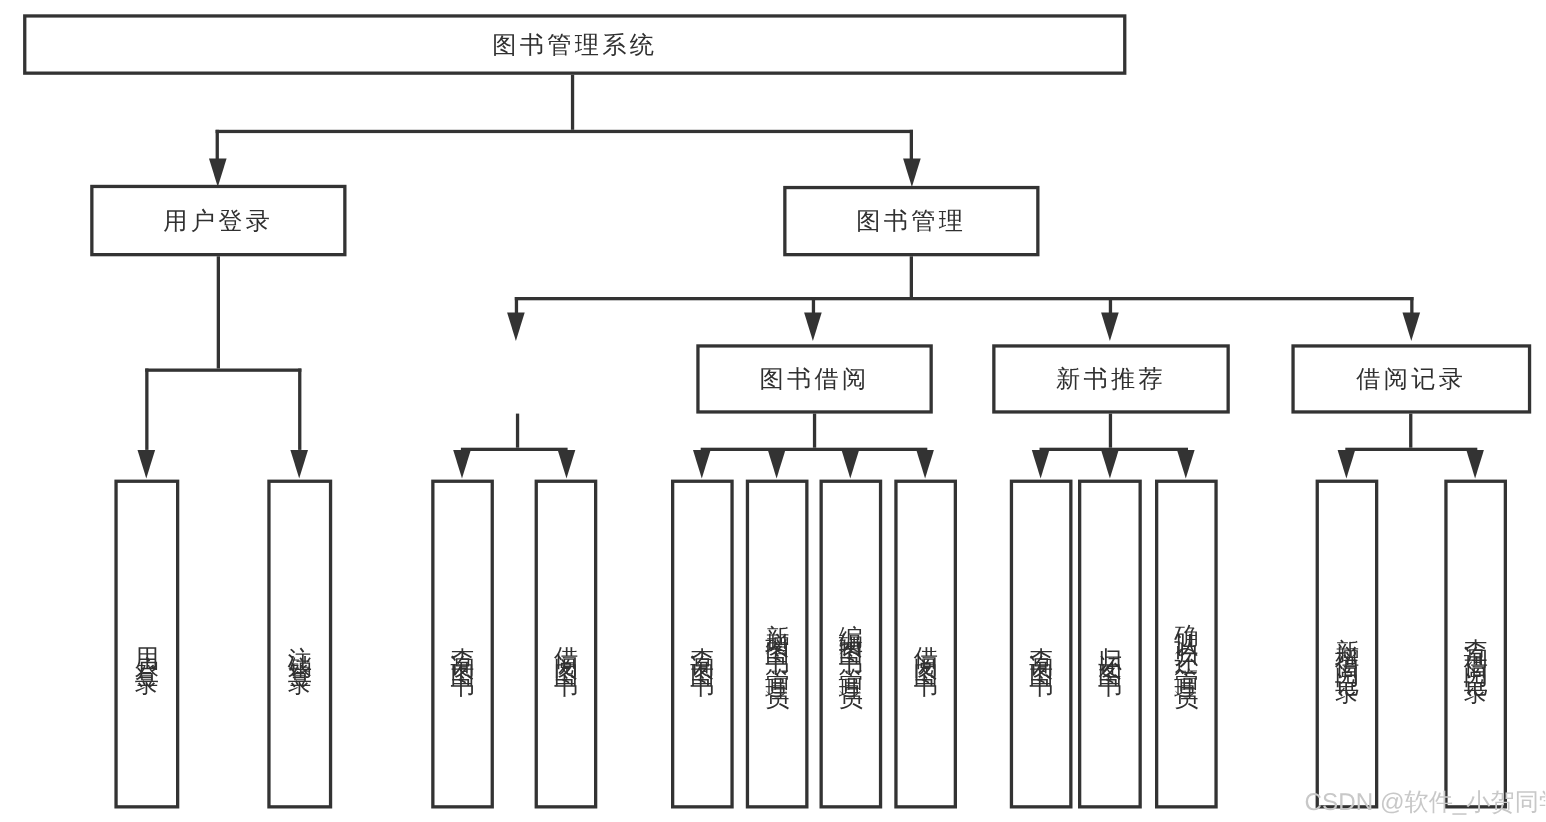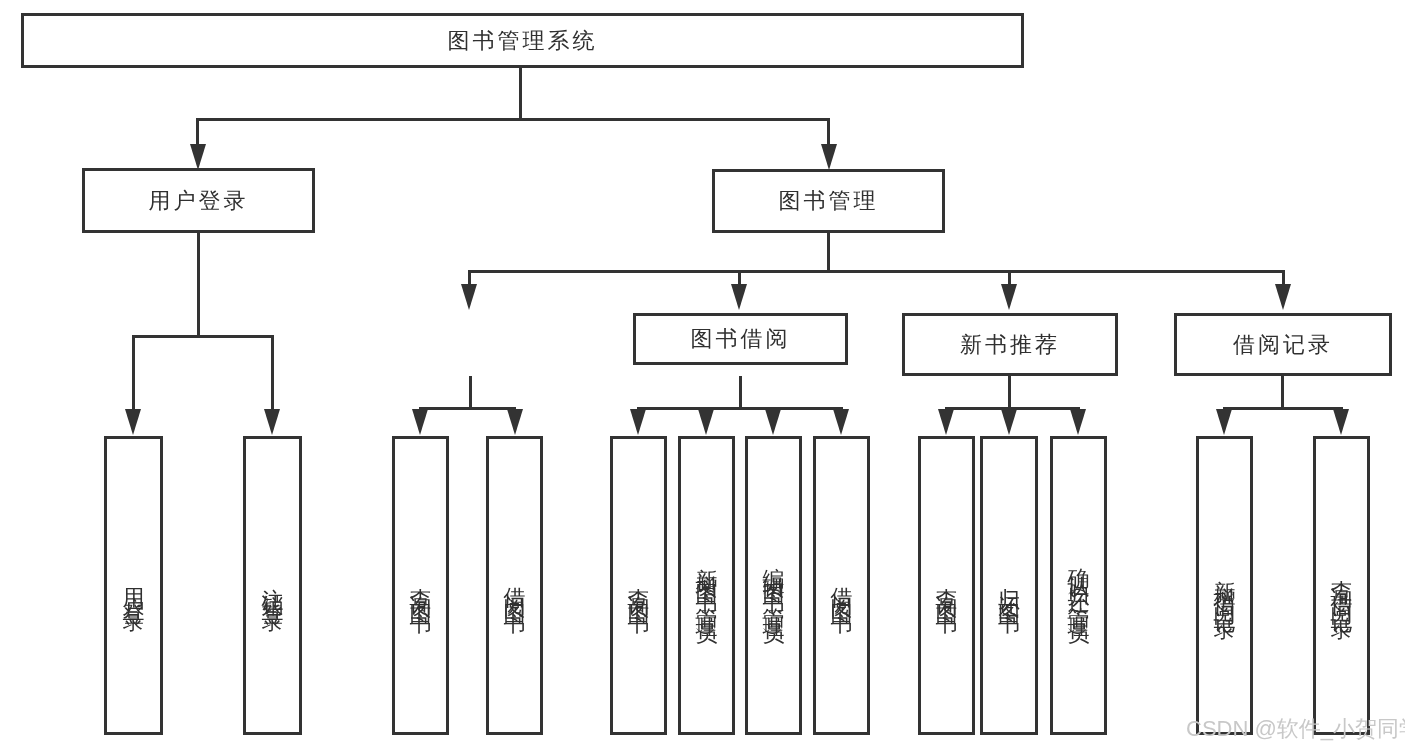--- a/index.html
+++ b/index.html
@@ -56,21 +56,21 @@
     <span>图书管理系统</span>
   </div>
 
   <div class="b bh" style="left:82px;top:168px;width:233px;height:65px">
     <span>用户登录</span>
   </div>
   <div class="b bh" style="left:712px;top:169px;width:233px;height:64px">
     <span>图书管理</span>
   </div>
 
-  <div class="b bh" style="left:633px;top:313px;width:215px;height:52px">
+  <div class="b bh" style="left:633px;top:313px;width:215px;height:63px">
     <span>图书借阅</span>
   </div>
   <div class="b bh" style="left:902px;top:313px;width:216px;height:63px">
     <span>新书推荐</span>
   </div>
   <div class="b bh" style="left:1174px;top:313px;width:218px;height:63px">
     <span>借阅记录</span>
   </div>
 
   <div class="b bv" style="left:104px;top:436px;width:59px;height:299px">

